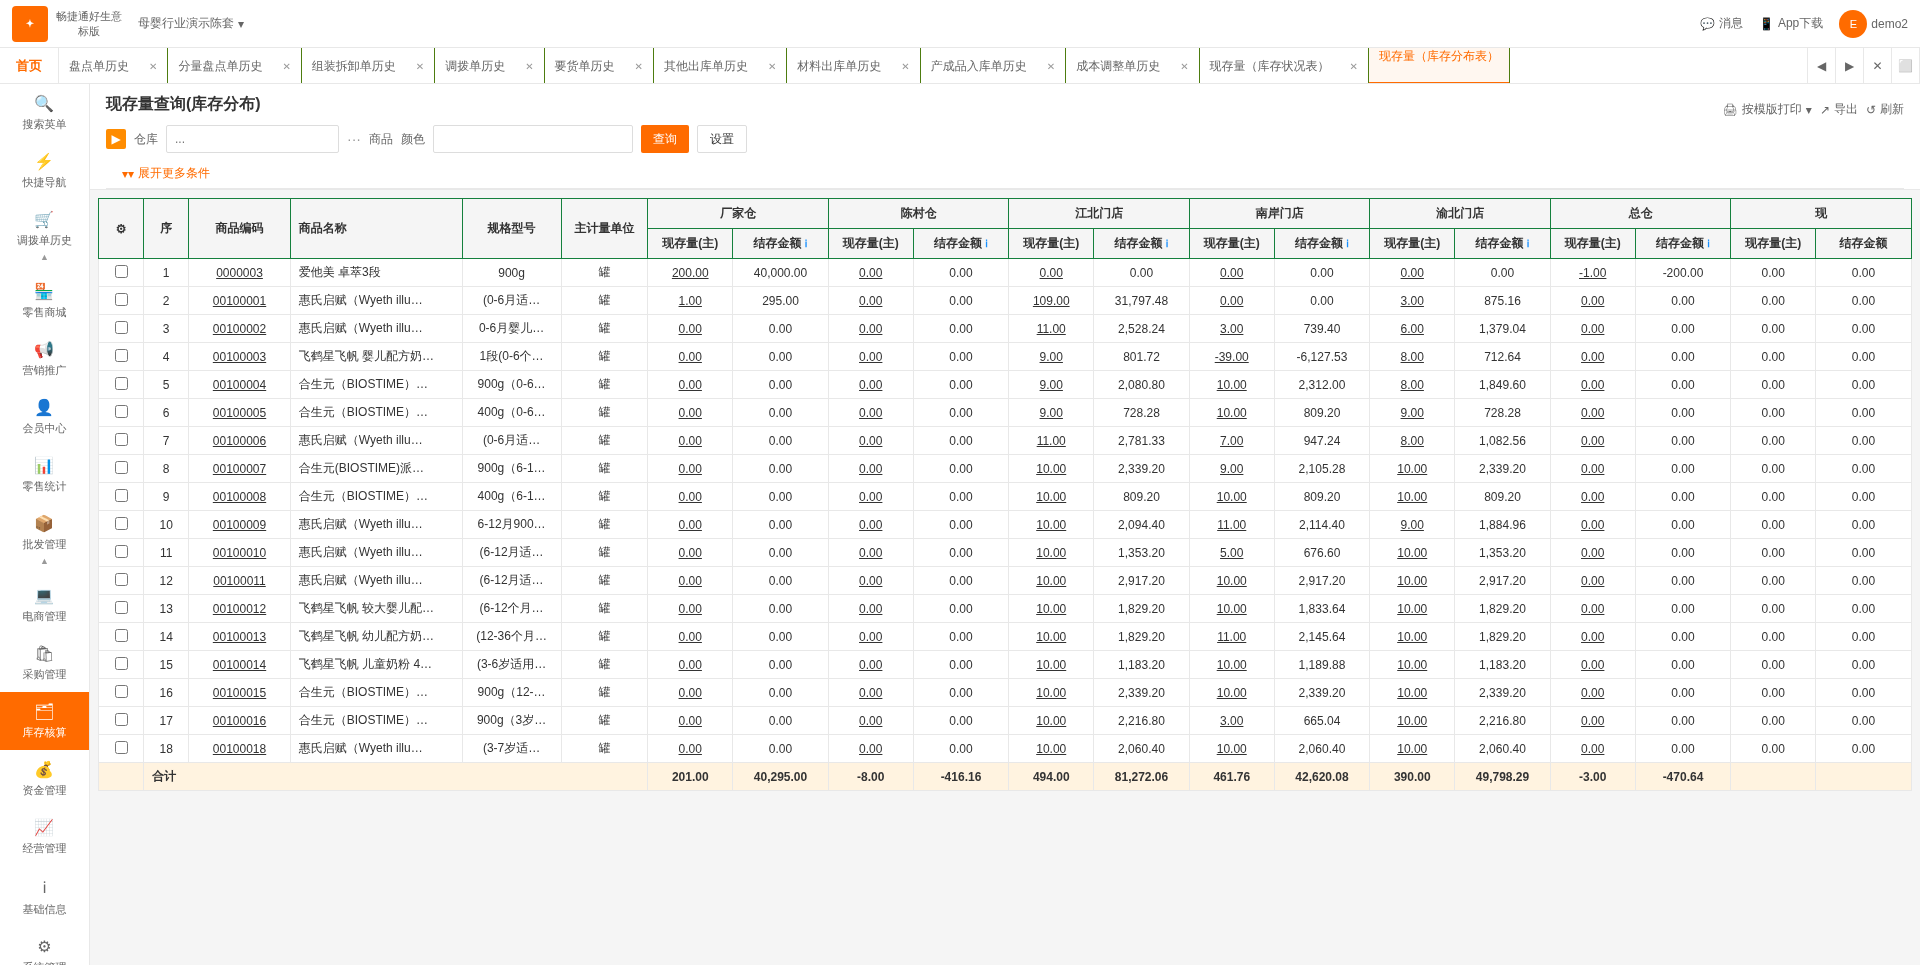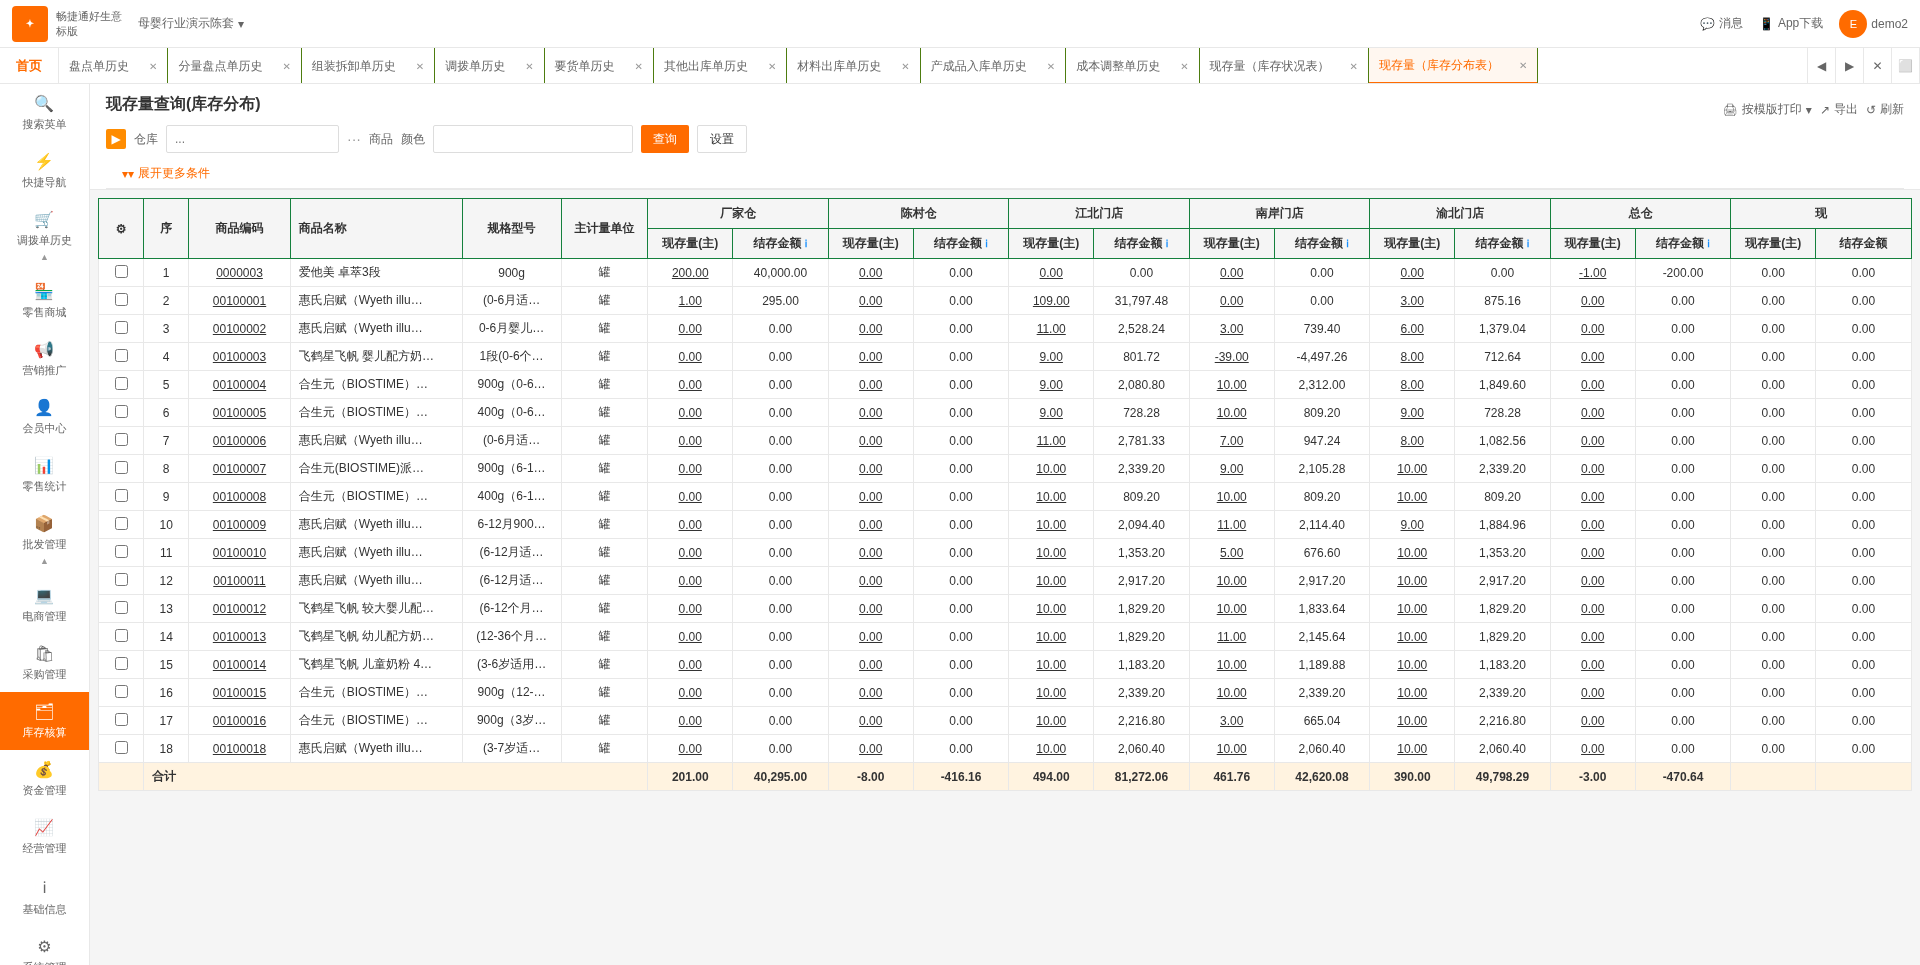--- a/index.html
+++ b/index.html
@@ -2,31 +2,31 @@
 <html><head>
   <meta charset="utf-8">
   <style>
     * { box-sizing: border-box; margin: 0; padding: 0; }
     body { font-family: 'Microsoft YaHei', Arial, sans-serif; font-size: 12px; background: #f5f5f5; color: #333; overflow: hidden; }
     
     
     .top-bar { background: #fff; height: 48px; display: flex; align-items: center; padding: 0 12px; border-bottom: 1px solid #e8e8e8; justify-content: space-between; }
     .logo-area { display: flex; align-items: center; gap: 8px; }
     .logo-icon { width: 36px; height: 36px; background: #ff6b00; border-radius: 4px; display: flex; align-items: center; justify-content: center; color: #fff; font-size: 10px; font-weight: bold; }
-    .logo-text { font-size: 11px; color: #666; line-height: 1.3; }
+    .logo-text { font-size: 11px; color: #666; line-height: 1.3; text-align: center; }
     .top-right { display: flex; align-items: center; gap: 16px; }
     .top-icon-btn { display: flex; align-items: center; gap: 4px; color: #666; cursor: pointer; font-size: 12px; }
     .avatar { width: 28px; height: 28px; border-radius: 50%; background: #ff6b00; display: flex; align-items: center; justify-content: center; color: #fff; font-size: 11px; }
 
     
     .nav-tabs { background: #fff; height: 36px; display: flex; align-items: flex-start; padding: 0 0; border-bottom: 1px solid #e8e8e8; overflow: hidden; }
     .nav-home { padding: 0 16px; height: 36px; display: flex; align-items: center; color: #ff6b00; font-size: 13px; font-weight: bold; cursor: pointer; border-right: 1px solid #e8e8e8; white-space: nowrap; }
     .tab-list { display: flex; align-items: center; flex: 1; overflow: hidden; }
     .tab-item { display: flex; align-items: center; padding: 0 10px; height: 36px; font-size: 12px; color: #666; cursor: pointer; border-right: 1px solid #4d7c0f; white-space: nowrap; gap: 20px; }
-    .tab-item.active { color: #ff6b00; background: #fff7f0; border-bottom: 2px solid #ff6b00; }
+    .tab-item.active { color: #ff6b00; background: #fff7f0; border-bottom: 2px solid #ff6b00; flex-direction: column; }
     .tab-close { color: #999; font-size: 10px; cursor: pointer; }
     .tab-nav-btns { display: flex; align-items: center; border-left: 1px solid #e8e8e8; }
     .tab-nav-btn { width: 28px; height: 36px; display: flex; align-items: center; justify-content: center; cursor: pointer; color: #666; border-right: 1px solid #e8e8e8; }
 
     
     .main-layout { display: flex; height: calc(965px - 48px - 36px); }
     
     
     .sidebar { width: 90px; background: #fff; border-right: 1px solid #e8e8e8; display: flex; flex-direction: column; overflow-y: auto; }
     .sidebar-item { padding: 10px 4px; text-align: center; cursor: pointer; font-size: 11px; color: #666; display: flex; flex-direction: column; align-items: center; gap: 4px; }
@@ -381,21 +381,21 @@
     <td class="col-name" style="text-align:left;">飞鹤星飞帆 婴儿配方奶…</td>
     <td>1段(0-6个…</td>
     <td>罐</td>
     <td class="text-underline">0.00</td>
     <td>0.00</td>
     <td class="text-underline">0.00</td>
     <td>0.00</td>
     <td class="text-underline">9.00</td>
     <td>801.72</td>
     <td class="text-underline text-red">-39.00</td>
-    <td class="text-red">-4,497.26</td>
+    <td class="text-red">-6,127.53</td>
     <td class="text-underline">8.00</td>
     <td>712.64</td>
     <td class="text-underline ">0.00</td>
     <td class="">0.00</td>
     <td>0.00</td>
     <td>0.00</td>
   </tr>
             <tr>
     <td><input type="checkbox" style=""></td>
     <td>5</td>

